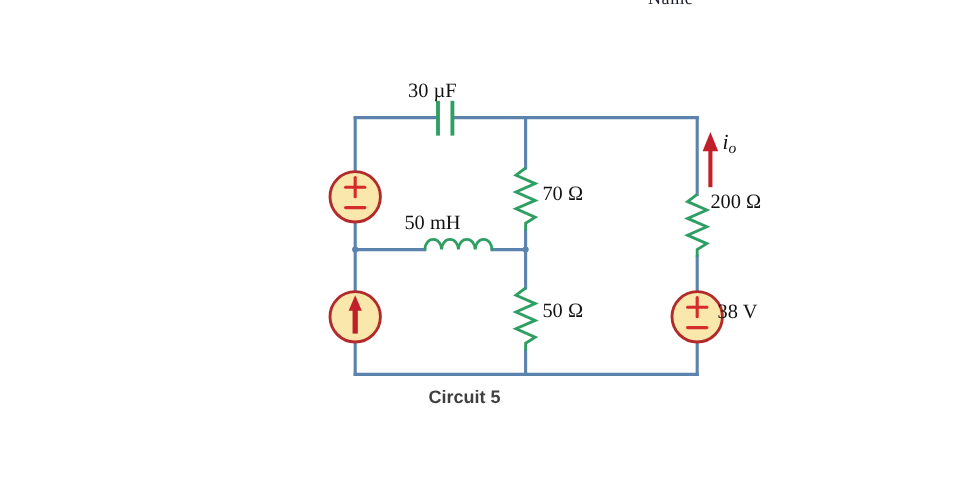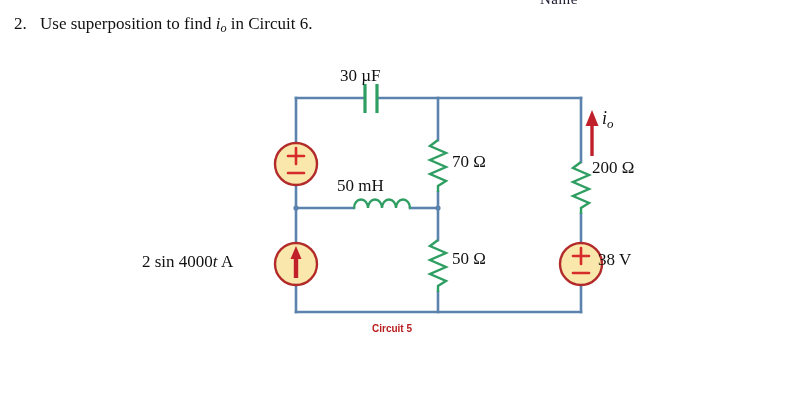--- a/index.html
+++ b/index.html
@@ -75,39 +75,36 @@
   .lbl-vsrc  { left: 140px; top: 110px; }
   .lbl-ind   { left: 337px; top: 136px; }
   .lbl-r80   { left: 452px; top: 112px; }
   .lbl-r100  { left: 592px; top: 118px; }
   .lbl-isrc  { left: 142px; top: 212px; }
   .lbl-r60   { left: 452px; top: 209px; }
   .lbl-v24   { left: 598px; top: 210px; }
   .lbl-io    { left: 602px; top: 68px; font-size: 18px; }
   .caption {
     position: absolute;
-    left: 372px;
+    left: 357px;
     top: 283px;
     font-family: "Liberation Sans", sans-serif;
     font-weight: bold;
-    font-size: 10px;
-    color: #b91c1c;
+    font-size: 15px;
+    color: #404040;
     white-space: nowrap;
   }
 </style>
 </head>
 <body>
 
 <div id="page">
 
   <div class="header-fragment">Name</div>
 
-  <div class="problem">
-    <span class="num">2.</span><span>Use superposition to find </span><span class="ital">i</span><span class="sub">o</span><span> in Circuit 6.</span>
-  </div>
 
   <div id="circuit">
 
     <svg width="795" height="330" viewBox="0 0 795 330">
 
       <g stroke="#5b83ad" stroke-width="2.6" fill="none" stroke-linecap="square">
 
         <line x1="296" y1="58" x2="364" y2="58"></line>
 
         <line x1="378" y1="58" x2="581" y2="58"></line>
@@ -211,21 +208,20 @@
     
     <div class="lbl lbl-cap">30 µF</div>
 
 
     <div class="lbl lbl-ind">50 mH</div>
 
     <div class="lbl lbl-r80">70 Ω</div>
 
     <div class="lbl lbl-r100">200 Ω</div>
 
-    <div class="lbl lbl-isrc"><span>2 sin 4000</span><span class="ital">t</span><span> A</span></div>
 
     <div class="lbl lbl-r60">50 Ω</div>
 
     <div class="lbl lbl-v24">38 V</div>
 
     
     <div class="lbl lbl-io"><span class="ital">i</span><span class="sub">o</span></div>
 
     
     <div class="caption">Circuit 5</div>

